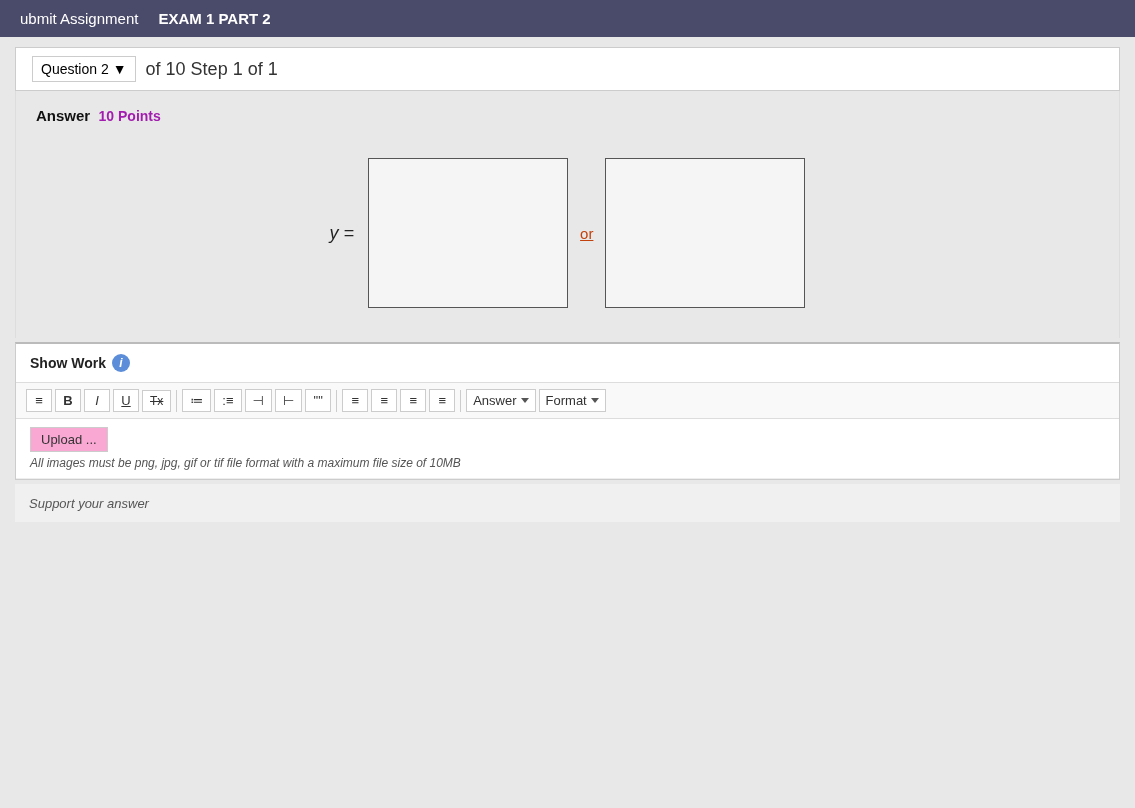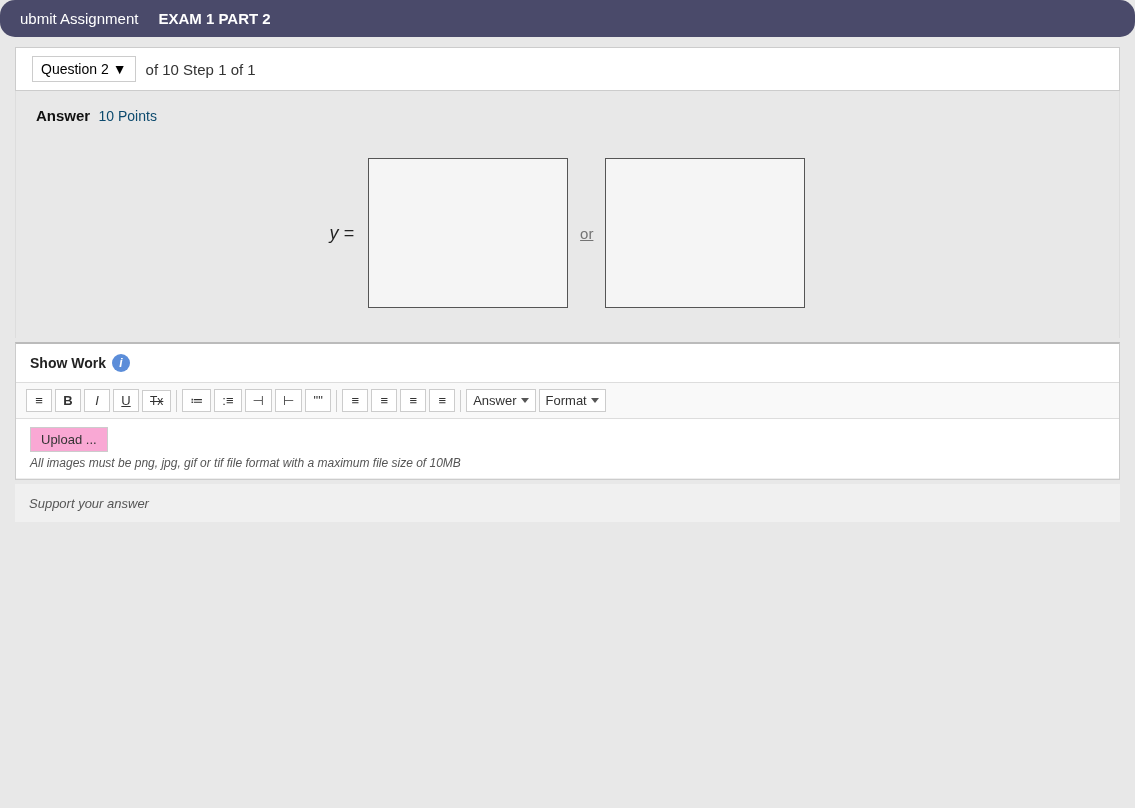--- a/index.html
+++ b/index.html
@@ -12,21 +12,20 @@
     }
 
     
     .header {
       background: #4a4a6a;
       color: white;
       padding: 10px 20px;
       display: flex;
       align-items: center;
       gap: 20px;
-      border-radius: 15px;
     }
     .header-submit {
       font-size: 15px;
       font-weight: normal;
     }
     .header-exam {
       font-size: 15px;
       font-weight: bold;
     }
 
@@ -44,21 +43,21 @@
       border: 1px solid #ccc;
       background: white;
       padding: 4px 8px;
       font-size: 14px;
       cursor: pointer;
       display: flex;
       align-items: center;
       gap: 4px;
     }
     .question-of {
-      font-size: 15px;
+      font-size: 18px;
       color: #333;
     }
 
     
     .problem-section {
       background: #e8e8e8;
       padding: 20px 20px 10px 20px;
       margin: 0 15px;
       border: 1px solid #ddd;
       border-top: none;
@@ -84,22 +83,22 @@
       border-right: 1px solid #ddd;
     }
     .answer-label {
       font-size: 15px;
       font-weight: bold;
       color: #111;
       margin-bottom: 4px;
     }
     .answer-points {
       font-size: 14px;
-      font-weight: normal;
-      color: #0c4a6e;
+      font-weight: bold;
+      color: #a21caf;
     }
 
     
     .answer-inputs {
       display: flex;
       align-items: center;
       justify-content: center;
       gap: 8px;
       padding: 20px 0 30px 0;
       margin: 0 15px;
@@ -114,21 +113,21 @@
       margin-right: 6px;
     }
     .answer-box {
       width: 200px;
       height: 150px;
       border: 1.5px solid #555;
       background: #f5f5f5;
     }
     .or-text {
       font-size: 15px;
-      color: #737373;
+      color: #c2410c;
       padding: 0 4px;
       text-decoration: underline;
     }
 
     
     .show-work-section {
       background: white;
       margin: 4px 15px;
       border: 1px solid #ccc;
       border-top: 2px solid #bbb;

